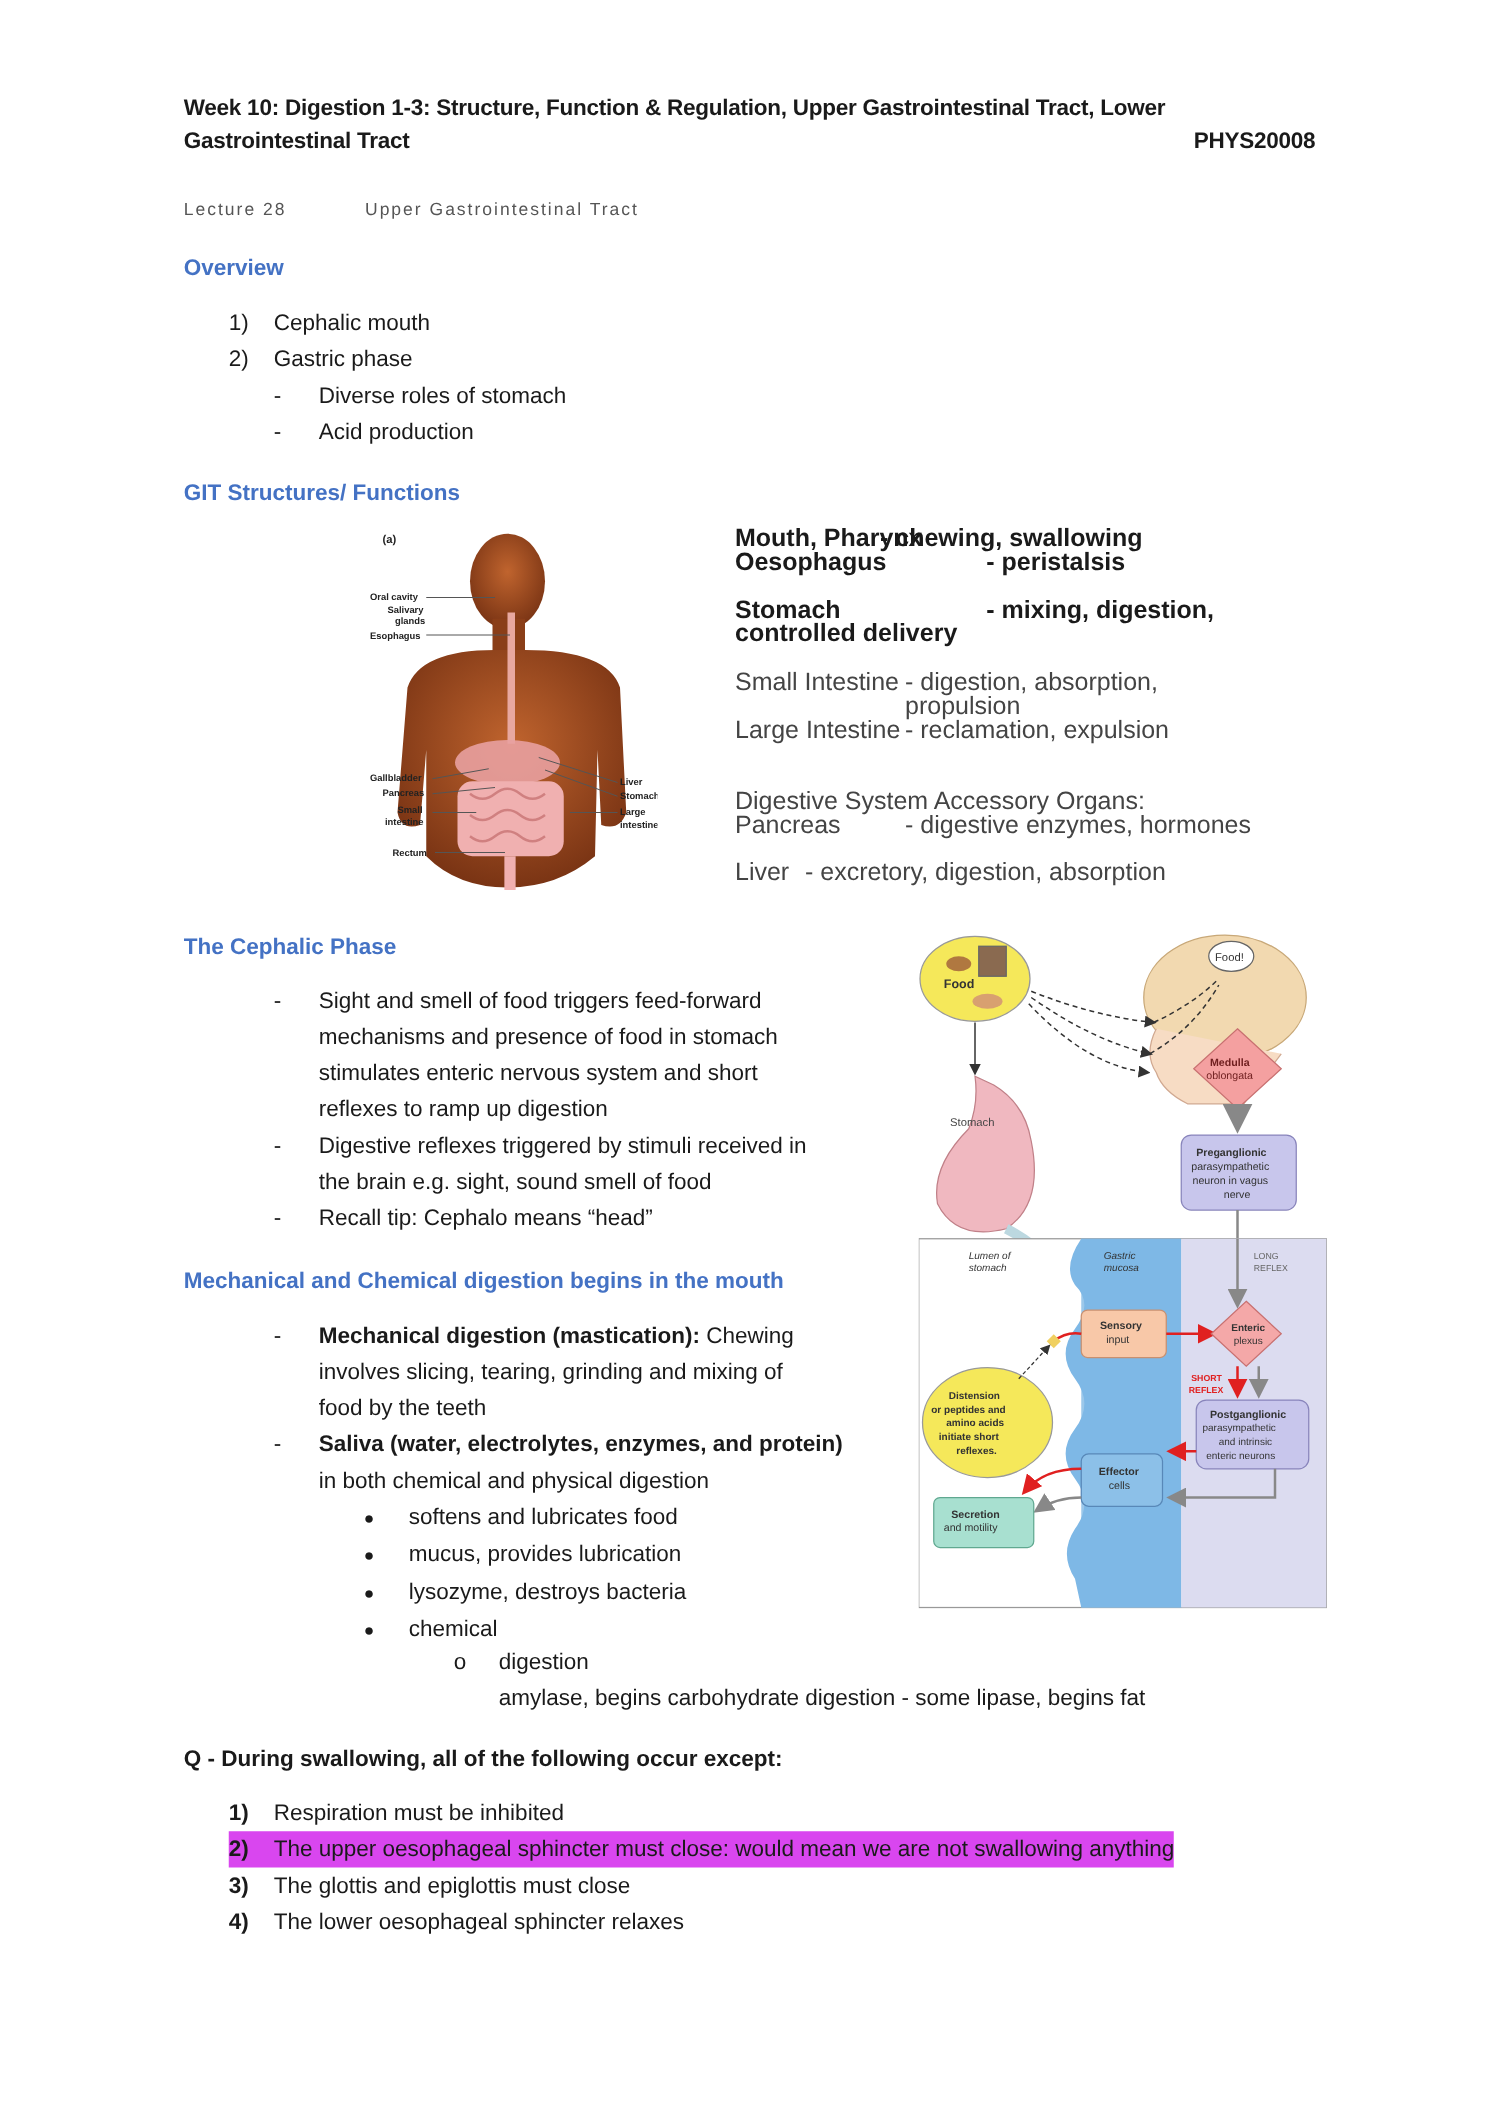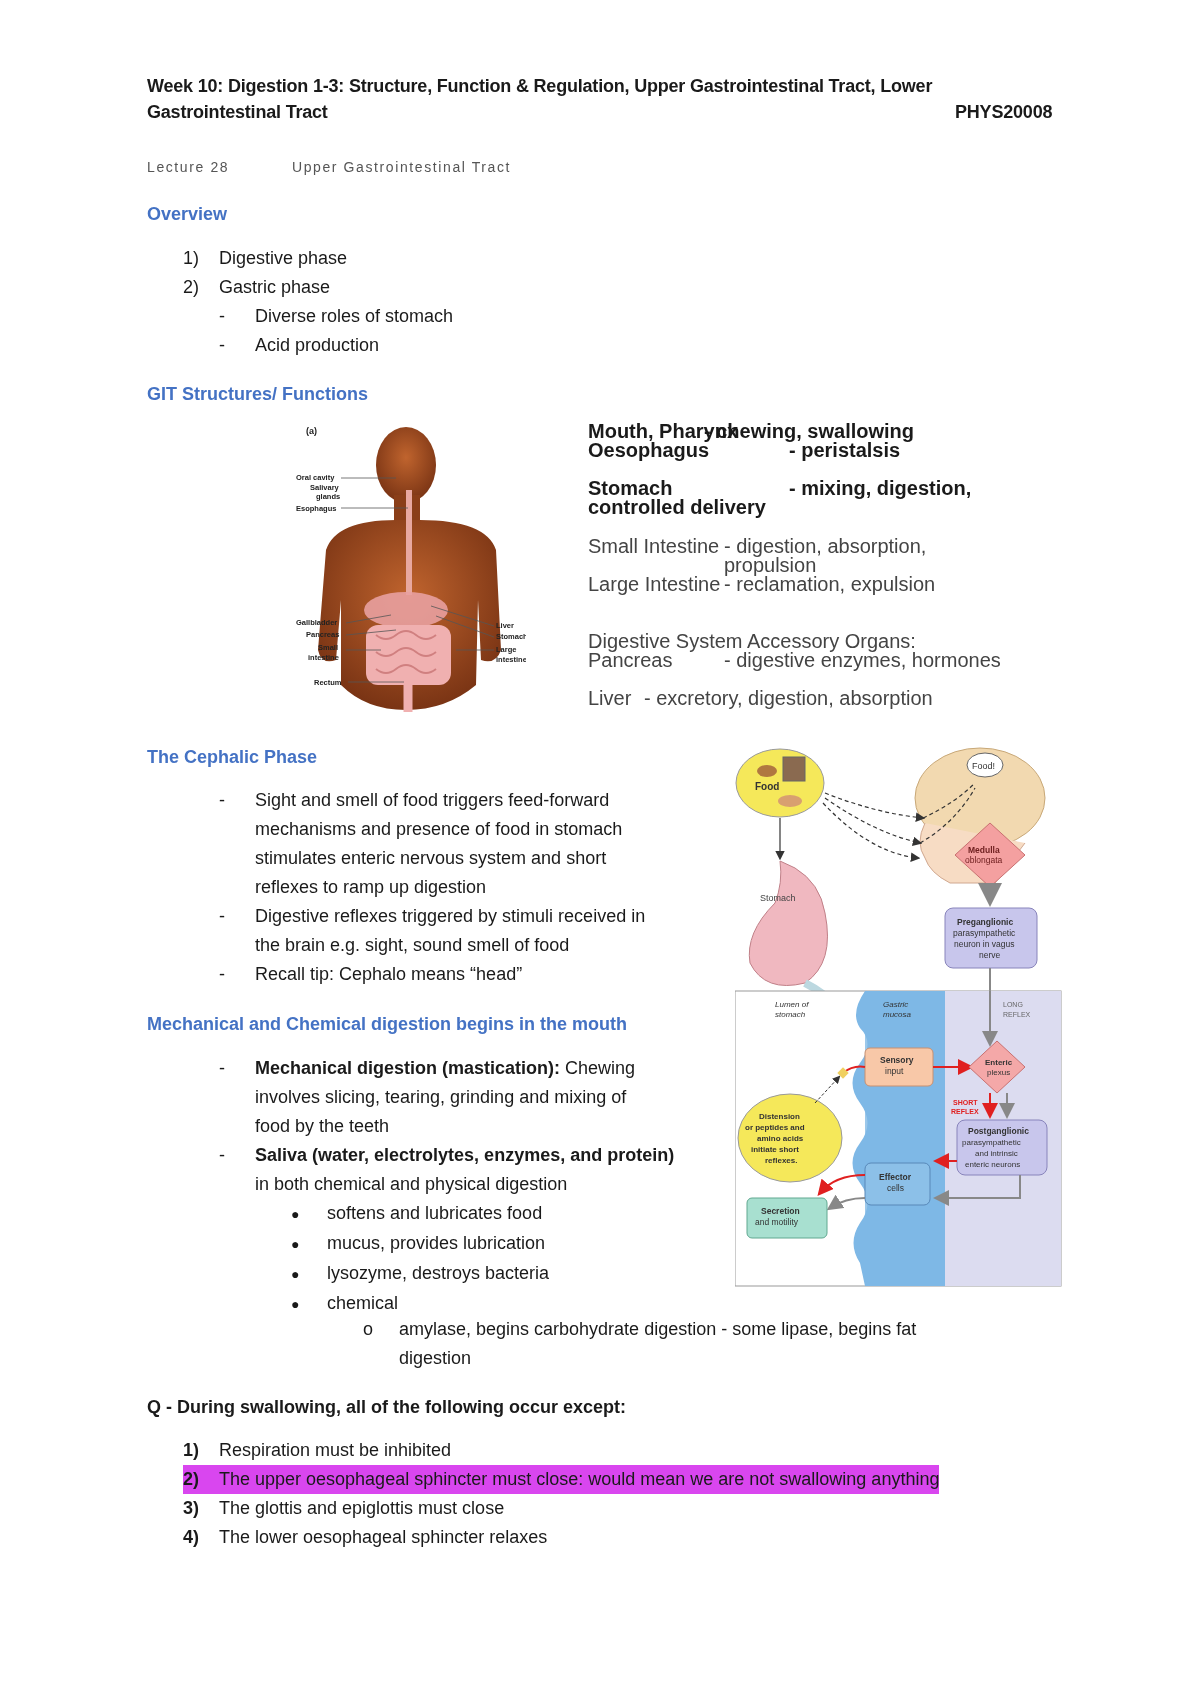--- a/index.html
+++ b/index.html
@@ -23,21 +23,21 @@
 
 <div class="abs hdr" style="left:147px; top:76px;">Week 10: Digestion 1-3: Structure, Function &amp; Regulation, Upper Gastrointestinal Tract, Lower</div>
 <div class="abs hdr" style="left:147px; top:102px;">Gastrointestinal Tract</div>
 <div class="abs hdr" style="left:955px; top:102px;">PHYS20008</div>
 
 <div class="abs lecture" style="left:147px; top:159px;">Lecture 28</div>
 <div class="abs lecture" style="left:292px; top:159px;">Upper Gastrointestinal Tract</div>
 
 <div class="abs h-blue" style="left:147px; top:204px;">Overview</div>
 <div class="abs txt" style="left:183px; top:244px;">
-  <div><span class="num">1)</span><span>Digestive phase</span></div>
+  <div><span class="num">1)</span><span>Cephalic mouth</span></div>
   <div><span class="num">2)</span><span>Gastric phase</span></div>
   <div style="padding-left:36px;"><span class="dash">-</span><span>Diverse roles of stomach</span></div>
   <div style="padding-left:36px;"><span class="dash">-</span><span>Acid production</span></div>
 </div>
 
 <div class="abs h-blue" style="left:147px; top:384px;">GIT Structures/ Functions</div>
 
 <div class="abs" style="left:296px; top:420px; width:230px; height:300px;">
   <svg width="230" height="300" viewBox="0 0 230 300">
     <defs>
@@ -269,22 +269,22 @@
   </div>
   <div style="padding-left:72px;">
     <div><span class="bul">●</span><span>softens and lubricates food</span></div>
     <div><span class="bul">●</span><span>mucus, provides lubrication</span></div>
     <div><span class="bul">●</span><span>lysozyme, destroys bacteria</span></div>
     <div><span class="bul">●</span><span>chemical</span></div>
   </div>
 </div>
 <div class="abs txt" style="left:363px; top:1315px; width:700px;">
   <span class="abs" style="left:0;">o</span>
+  <div style="padding-left:36px;">digestion</div>
   <div style="padding-left:36px;">amylase, begins carbohydrate digestion - some lipase, begins fat</div>
-  <div style="padding-left:36px;">digestion</div>
 </div>
 
 <div class="abs txt bold" style="left:147px; top:1393px;">Q - During swallowing, all of the following occur except:</div>
 <div class="abs txt" style="left:183px; top:1436px; width:900px;">
   <div><span class="num bold">1)</span><span>Respiration must be inhibited</span></div>
   <div class="hl" style="display:inline-block;"><span class="num bold">2)</span><span>The upper oesophageal sphincter must close: would mean we are not swallowing anything</span></div>
   <div><span class="num bold">3)</span><span>The glottis and epiglottis must close</span></div>
   <div><span class="num bold">4)</span><span>The lower oesophageal sphincter relaxes</span></div>
 </div>
 

